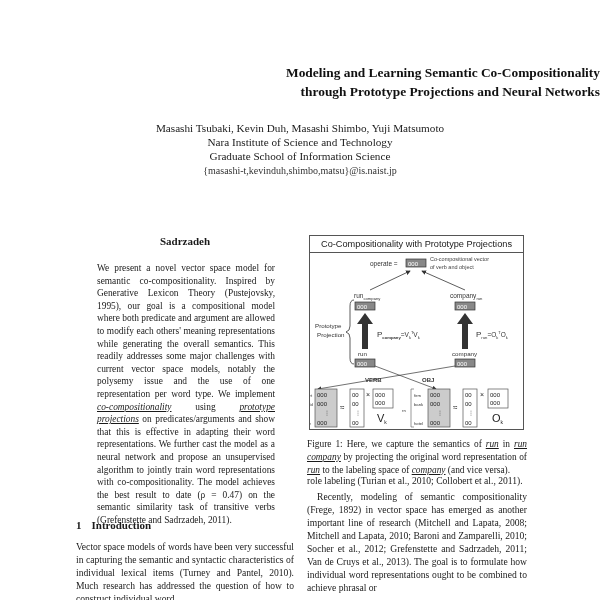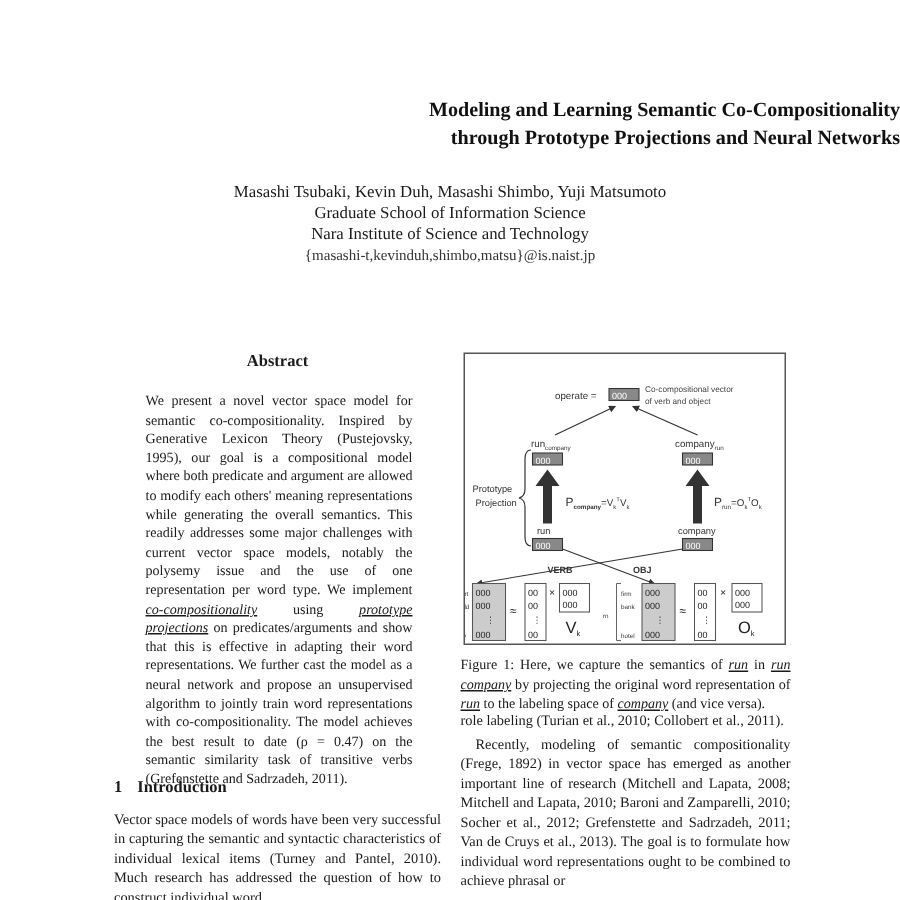--- a/index.html
+++ b/index.html
@@ -36,34 +36,35 @@
 </head>
 <body>
 
 <div class="title">
   <div>Modeling and Learning Semantic Co-Compositionality</div>
   <div>through Prototype Projections and Neural Networks</div>
 </div>
 
 <div class="authors">
   <div class="names">Masashi Tsubaki, Kevin Duh, Masashi Shimbo, Yuji Matsumoto</div>
+  <div>Nara Institute of Science and Technology</div>
   <div>Graduate School of Information Science</div>
-  <div>Nara Institute of Science and Technology</div>
   <div class="email">{masashi-t,kevinduh,shimbo,matsu}@is.naist.jp</div>
 </div>
 
-<div class="abstract-head">Abstract</div>
+<div class="abstract-head">Sadrzadeh</div>
 <div class="abstract"><span>We present a novel vector space model for semantic co-compositionality. Inspired by Generative Lexicon Theory (Pustejovsky, 1995), our goal is a compositional model where both predicate and argument are allowed to modify each others' meaning representations while generating the overall semantics. This readily addresses some major challenges with current vector space models, notably the polysemy issue and the use of one representation per word type. We implement </span><i>co-compositionality</i><span> using </span><i>prototype projections</i><span> on predicates/arguments and show that this is effective in adapting their word representations. We further cast the model as a neural network and propose an unsupervised algorithm to jointly train word representations with co-compositionality. The model achieves the best result to date (ρ = 0.47) on the semantic similarity task of transitive verbs (Grefenstette and Sadrzadeh, 2011).</span></div>
 
 <div class="intro-head">
   <span class="num">1</span><span>Introduction</span>
 </div>
 <div class="intro-body">Vector space models of words have been very successful in capturing the semantic and syntactic characteristics of individual lexical items (Turney and Pantel, 2010). Much research has addressed the question of how to construct individual word</div>
 
 <div class="figure">
+  <div class="fig-title">Co-Compositionality with Prototype Projections</div>
   <svg class="fig-svg" width="213" height="177" viewBox="0 0 213 177">
     <defs>
       <marker id="ah" markerWidth="6" markerHeight="6" refX="5" refY="3" orient="auto">
         <path d="M0,0 L6,3 L0,6 z" fill="#333"></path>
       </marker>
     </defs>
 
     <text x="60" y="14" font-size="6.5" fill="#333">operate =</text>
     <rect x="96" y="7" width="20" height="8" fill="#888" stroke="#333" stroke-width="0.7"></rect>
     <text x="98" y="14" font-size="6" fill="#fff">000</text>

